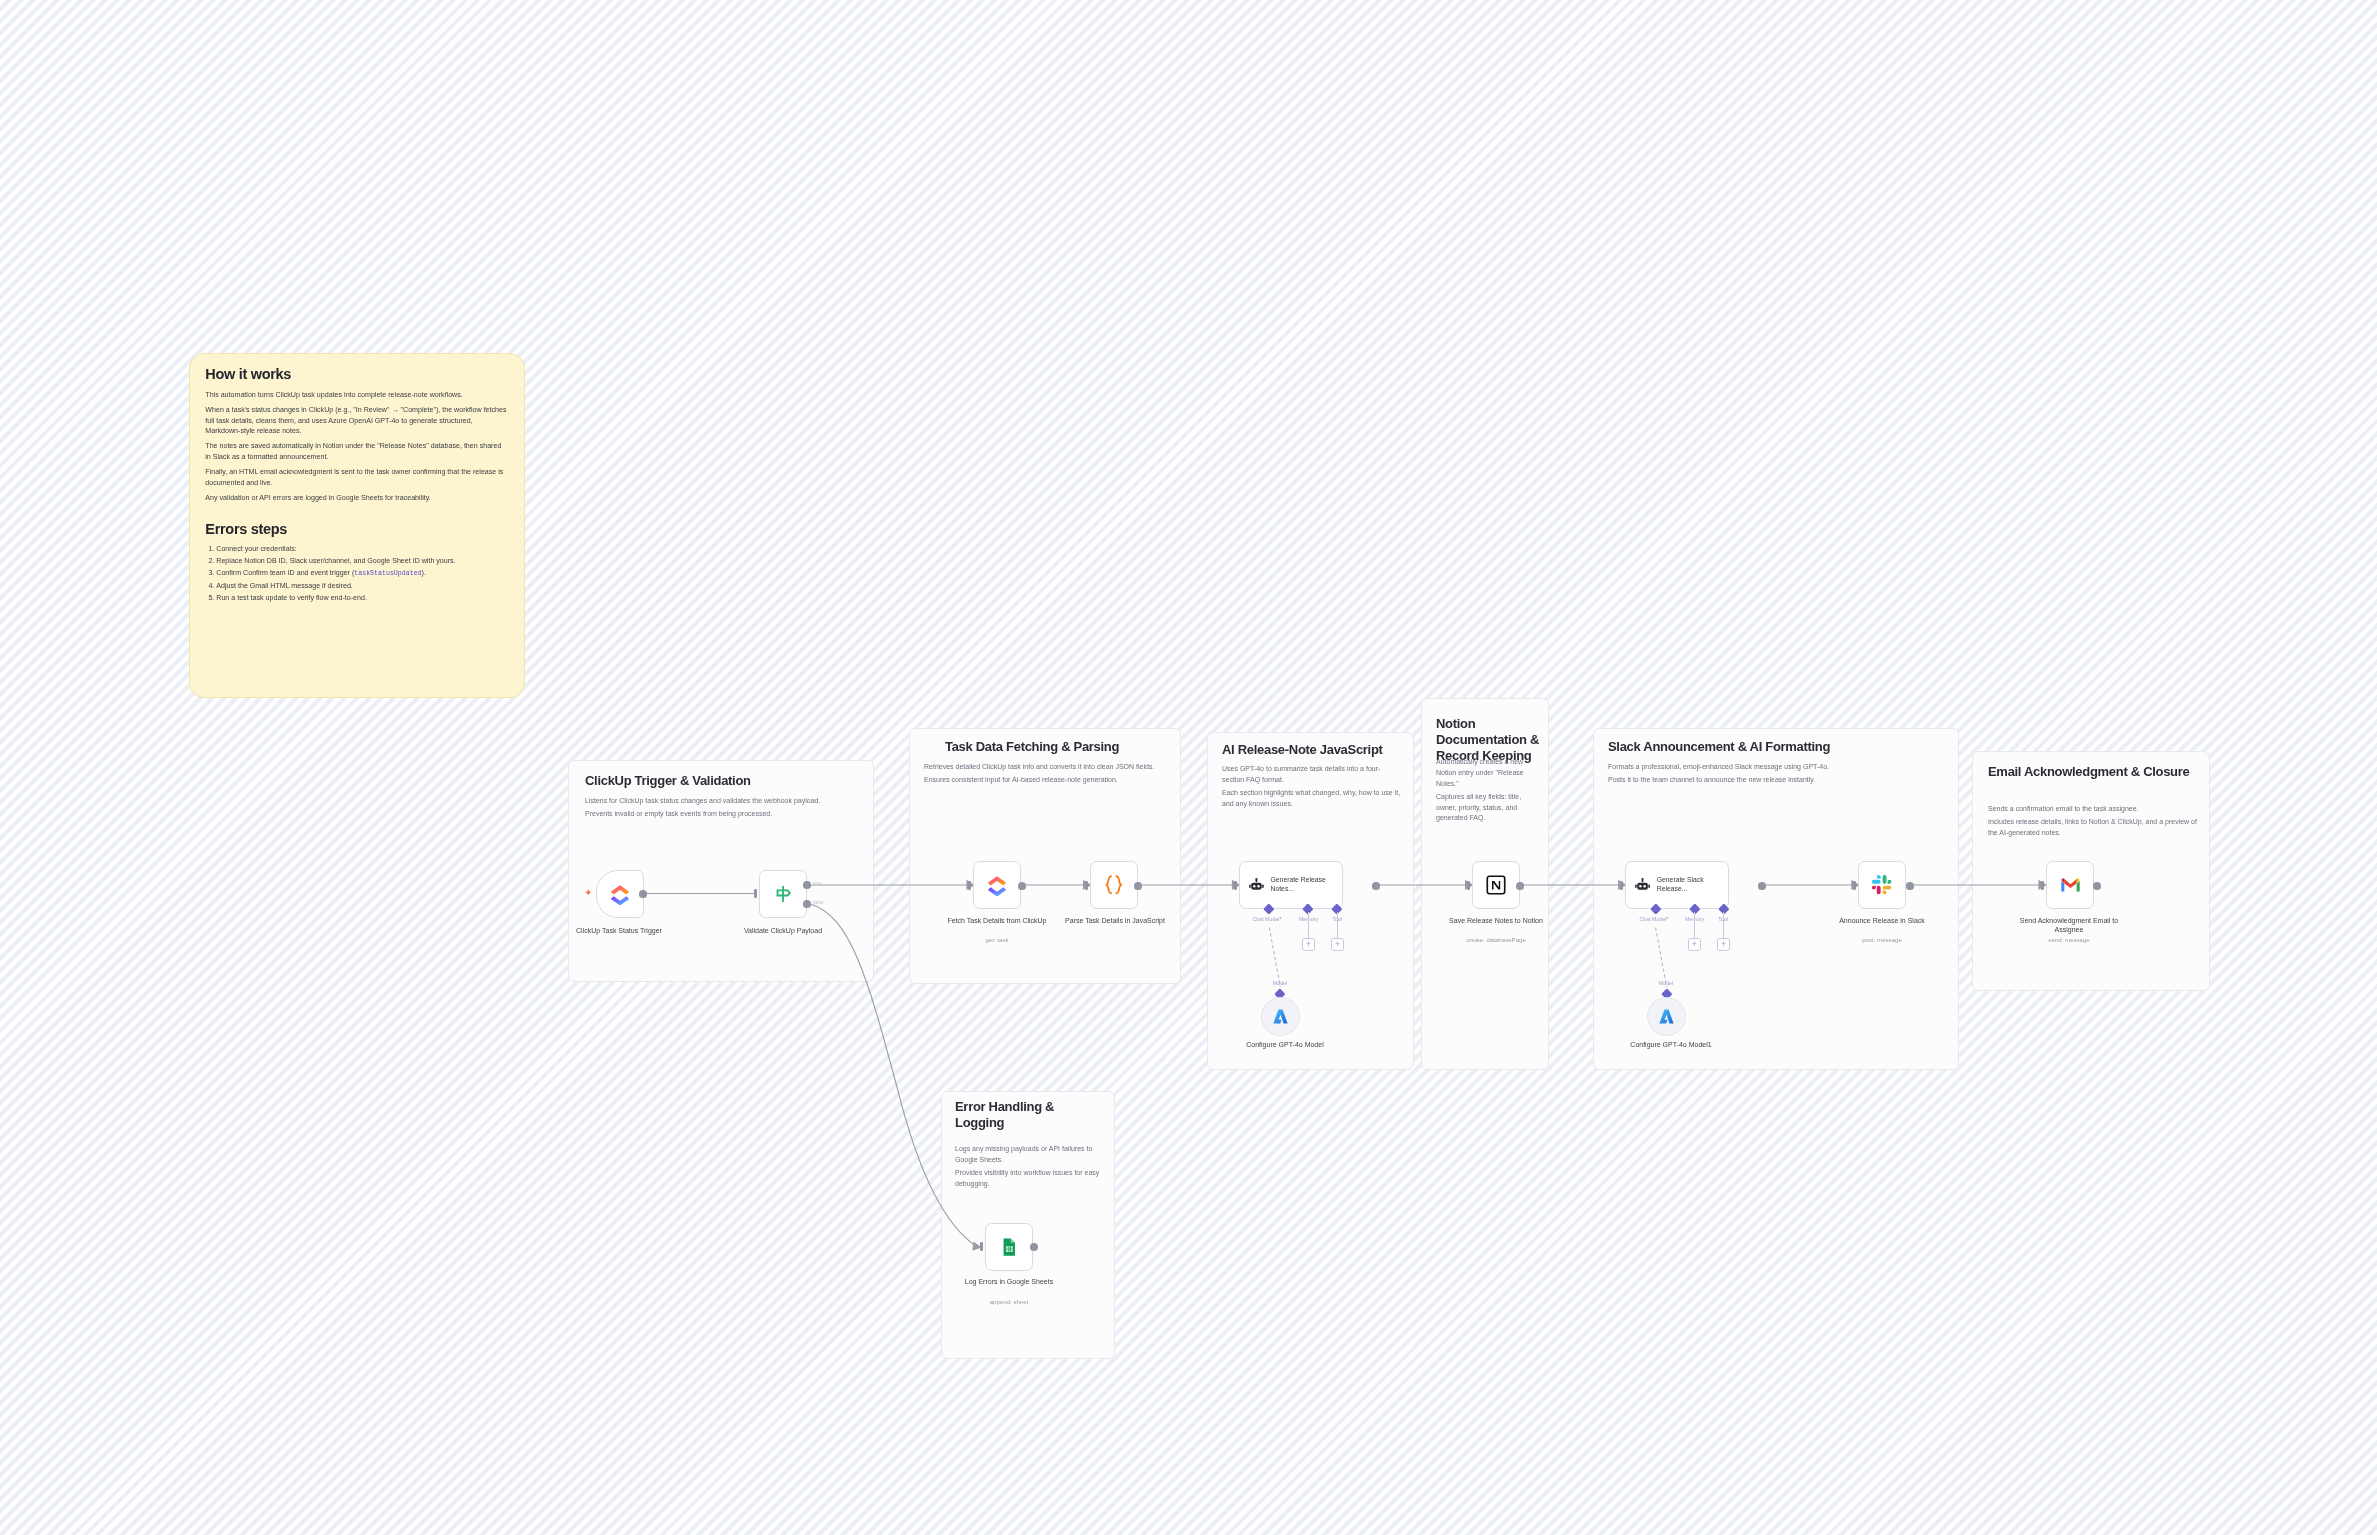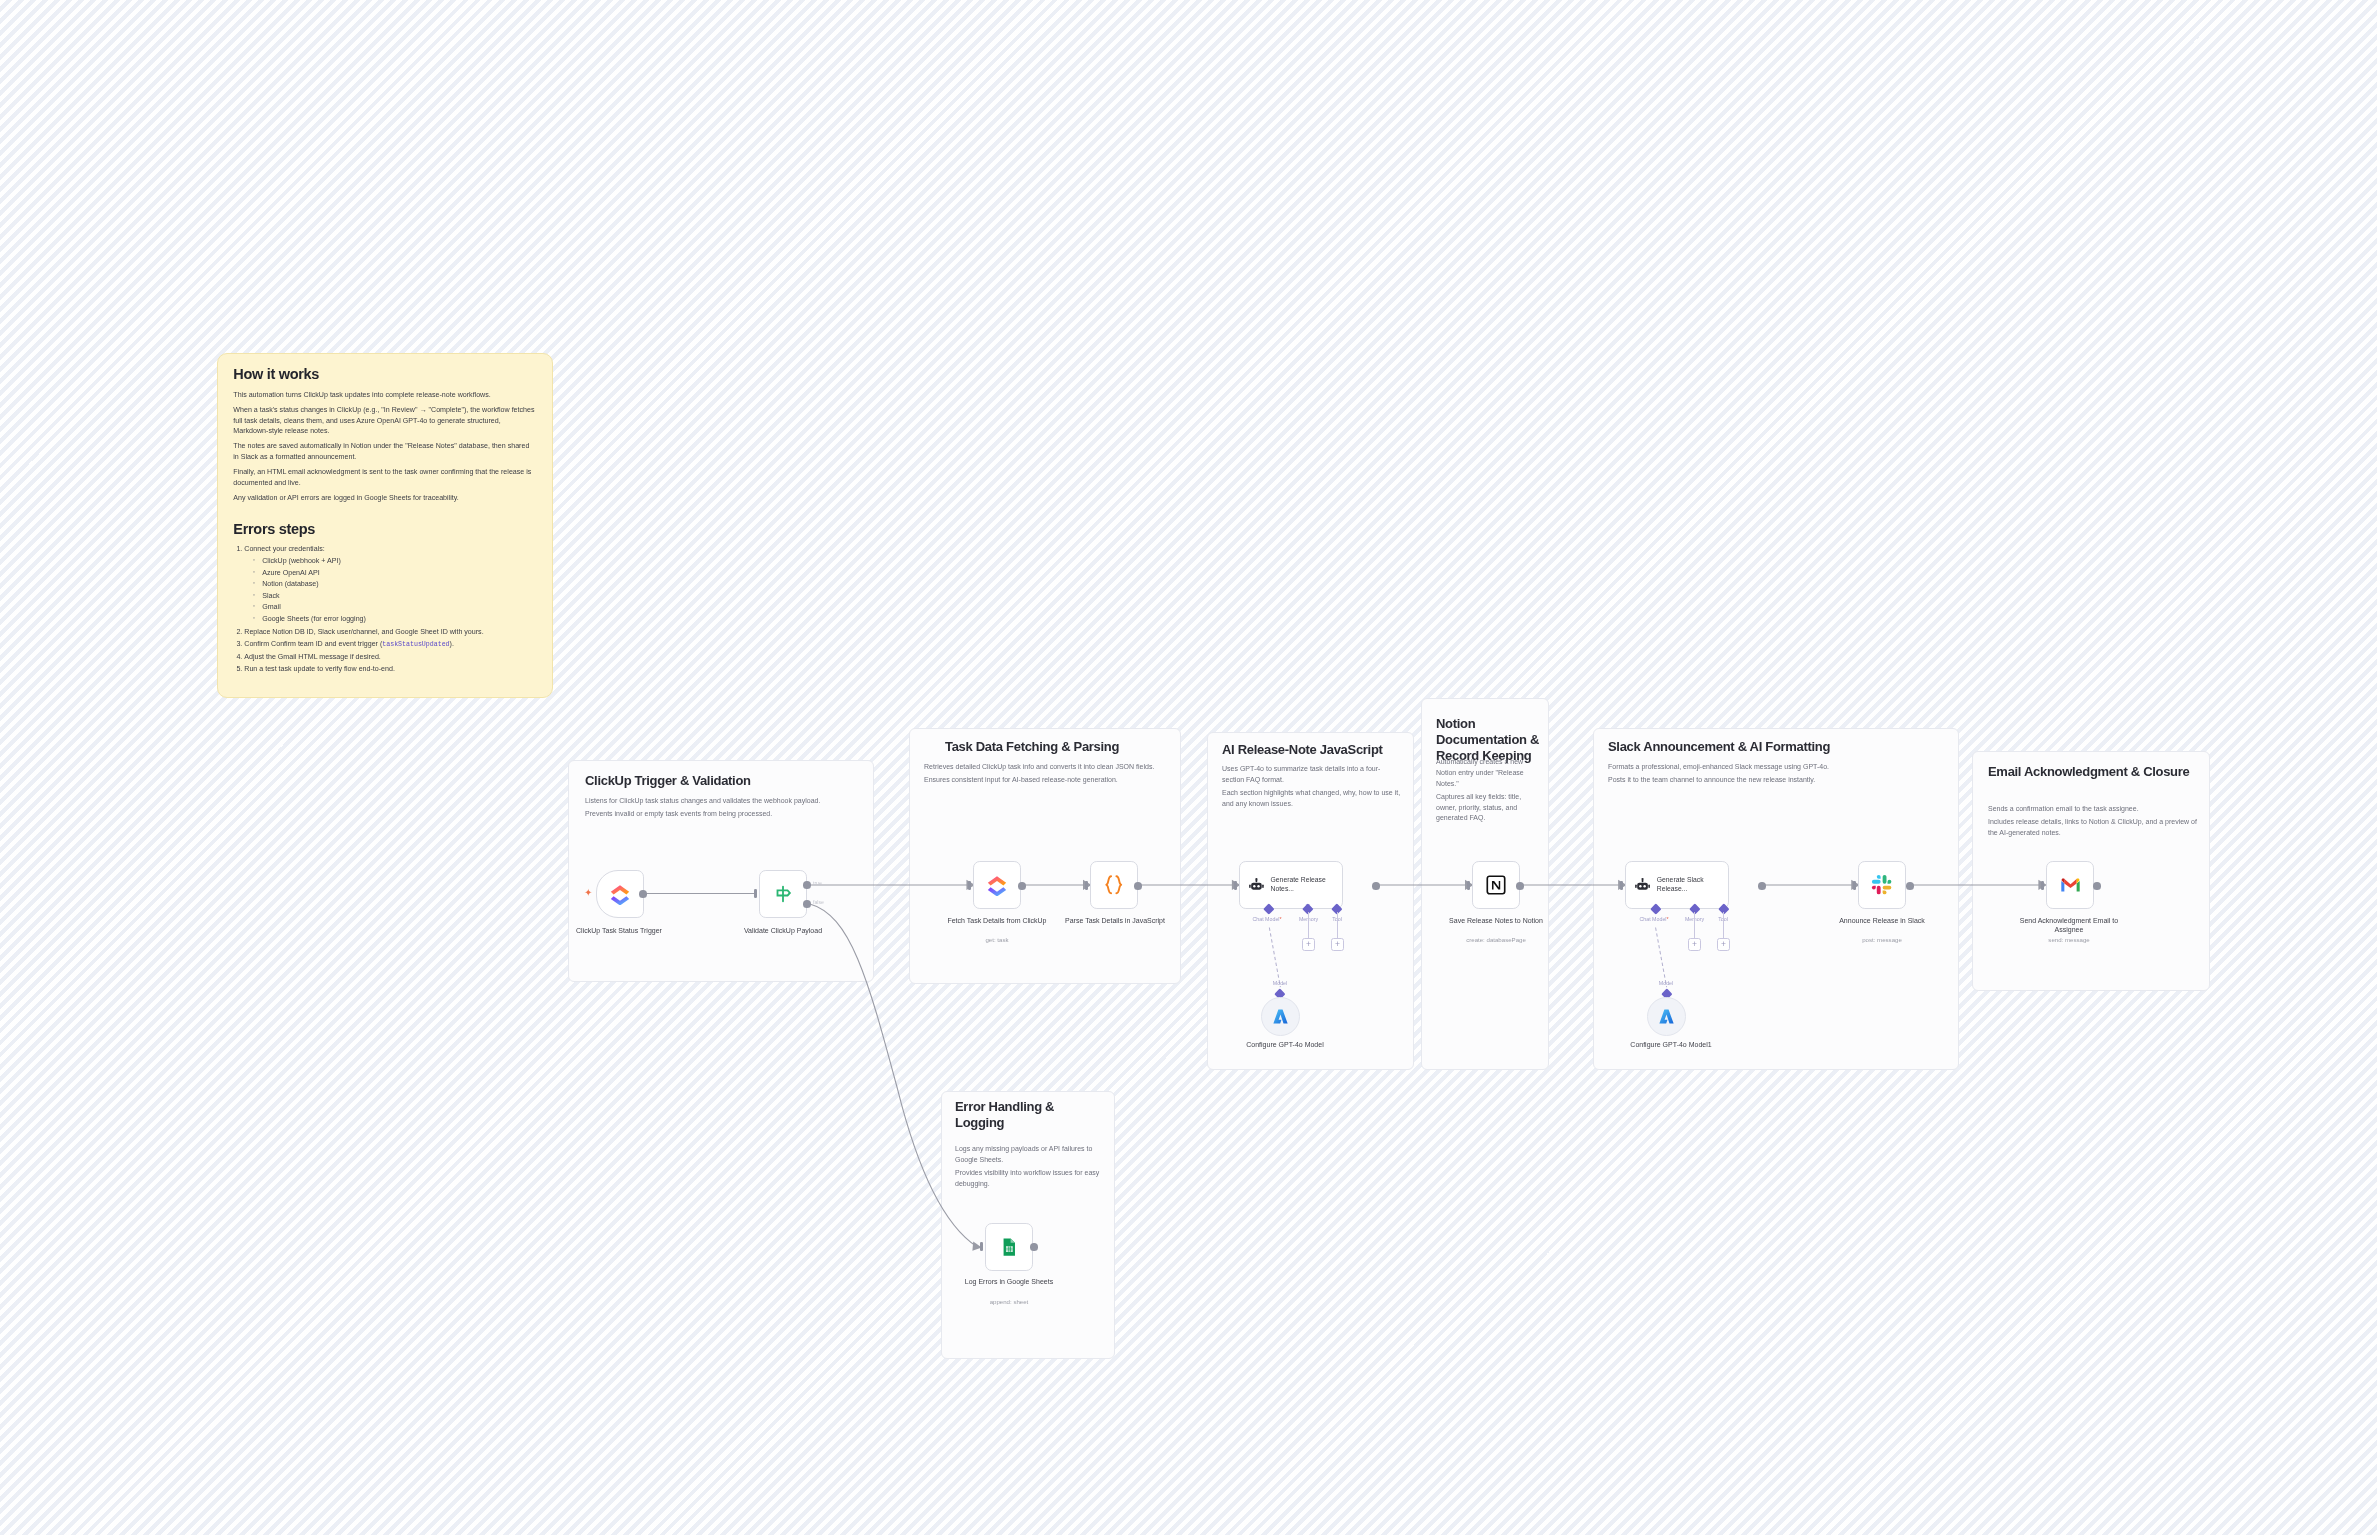--- a/index.html
+++ b/index.html
@@ -16,24 +16,23 @@
         -45deg,
         rgba(255,255,255,0.95) 0px, rgba(255,255,255,0.95) 4.3px,
         rgba(232,236,244,0.75) 4.3px, rgba(232,236,244,0.75) 8.5px);
   }
 
   
   .sticky {
     position: absolute;
     background: #fdf4d0;
     border: 0.9px solid #f2e4ab;
-    border-radius: 10px;
+    border-radius: 15px;
     padding: 12px 15.3px 13.6px 15.3px;
     color: #30313a;
-    margin-left: 28px;
   }
   .sticky h2 {
     font-size: 14.5px; font-weight: 700; letter-spacing: -0.3px;
     margin-bottom: 7.7px; color: #24252c;
   }
   .sticky h2.second { margin-top: 17px; margin-bottom: 6.8px; }
   .sticky p {
     font-size: 7.1px; line-height: 1.52; margin-bottom: 4.3px;
     color: #3b3c44;
   }
@@ -175,28 +174,20 @@
     <p>This automation turns ClickUp task updates into complete release-note workflows.</p>
     <p>When a task's status changes in ClickUp (e.g., "In Review" → "Complete"), the workflow fetches full task details, cleans them, and uses Azure OpenAI GPT-4o to generate structured, Markdown-style release notes.</p>
     <p>The notes are saved automatically in Notion under the "Release Notes" database, then shared in Slack as a formatted announcement.</p>
     <p>Finally, an HTML email acknowledgment is sent to the task owner confirming that the release is documented and live.</p>
     <p>Any validation or API errors are logged in Google Sheets for traceability.</p>
 
     <h2 class="second">Errors steps</h2>
     <ol>
       <li>
         <span>Connect your credentials:</span>
-        <ul>
-          <li>ClickUp (webhook + API)</li>
-          <li>Azure OpenAI API</li>
-          <li>Notion (database)</li>
-          <li>Slack</li>
-          <li>Gmail</li>
-          <li>Google Sheets (for error logging)</li>
-        </ul>
       </li>
       <li>Replace Notion DB ID, Slack user/channel, and Google Sheet ID with yours.</li>
       <li><span>Confirm Confirm team ID and event trigger (</span><span class="code">taskStatusUpdated</span><span>).</span></li>
       <li>Adjust the Gmail HTML message if desired.</li>
       <li>Run a test task update to verify flow end-to-end.</li>
     </ol>
   </div>
 
   <div class="panel" style="left:568px; top:760px; width:306px; height:222px;"></div>
   <div class="panel" style="left:909px; top:728px; width:272px; height:256px;"></div>

